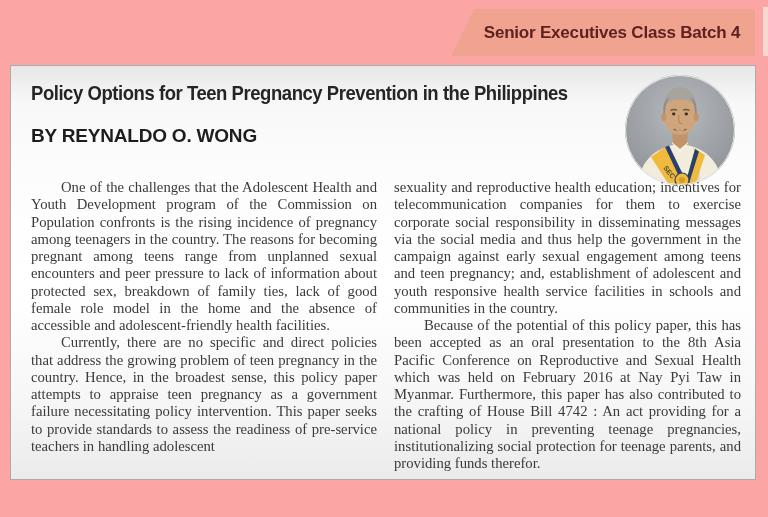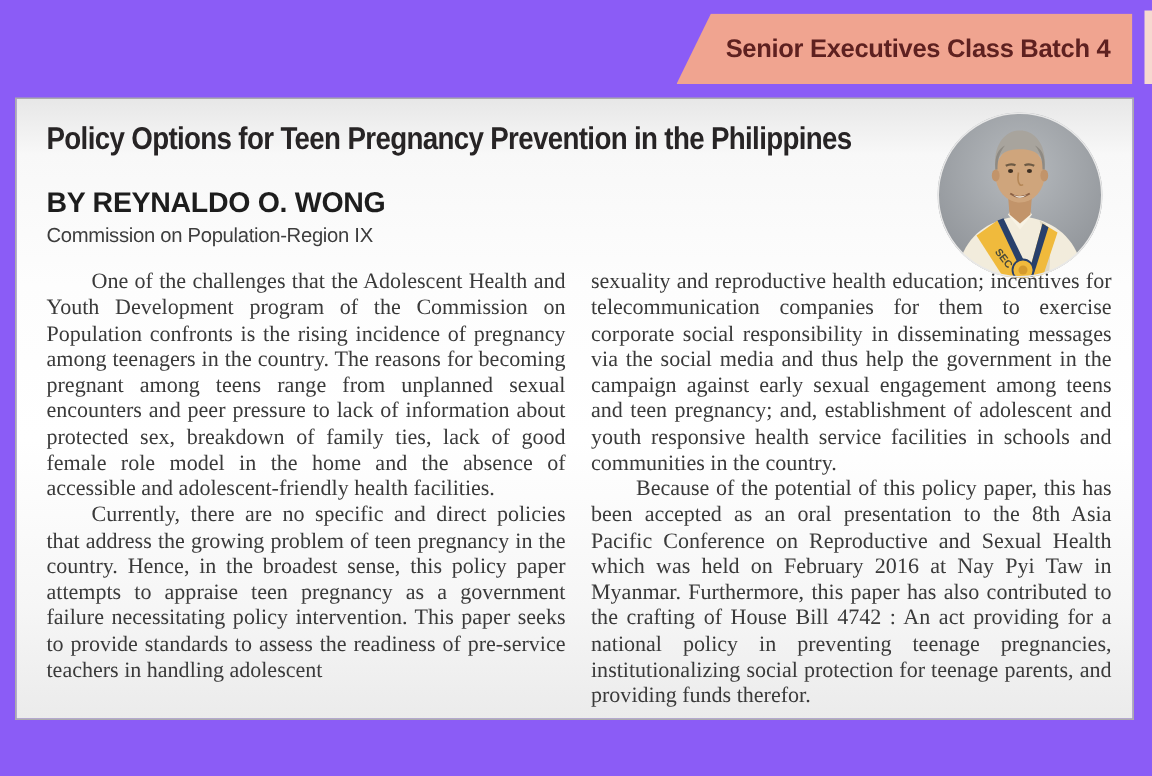--- a/index.html
+++ b/index.html
@@ -1,17 +1,17 @@
 <!DOCTYPE html>
 <html><head>
 <meta charset="utf-8">
 <style>
   html,body{margin:0;padding:0;background:#ffffff;}
   .page{
-    position:relative;width:768px;height:517px;background:#8b5cf6;overflow:hidden;
+    position:relative;width:768px;height:517px;background:#fca5a5;overflow:hidden;
     font-family:"Liberation Sans",sans-serif;
   }
   
   .banner{
     position:absolute;left:451px;top:9px;width:304px;height:47px;
     background:#f0a490;
     clip-path:polygon(23px 0,100% 0,100% 100%,0 100%);
     display:flex;align-items:center;justify-content:center;
   }
   .banner span{
@@ -35,21 +35,21 @@
   .byline{
     margin-top:20px;font-size:19px;font-weight:bold;color:#1d1d1d;letter-spacing:-0.2px;
   }
   .affiliation{
     margin-top:2px;font-size:13.5px;color:#3d3d3d;letter-spacing:-0.2px;
   }
   .portrait{
     position:absolute;left:614px;top:9px;width:110px;height:110px;margin:0;
   }
   .columns{
-    display:flex;margin-top:16px;
+    display:flex;margin-top:32px;
   }
   .col{
     font-family:"Liberation Serif","DejaVu Serif",serif;
     font-size:14.7px;line-height:17.25px;color:#3a3a3a;text-align:justify;
   }
   .col.left{width:346px;margin-right:17px;}
   .col.right{width:347px;}
   .col p{margin:0;}
   .col p.indent{text-indent:30px;}
 </style>
@@ -61,21 +61,20 @@
   <div class="banner">
     <span>Senior Executives Class Batch 4</span>
   </div>
   <div class="banner-sliver"></div>
 
   <section class="panel">
 
     <h1 class="title">Policy Options for Teen Pregnancy Prevention in the Philippines</h1>
 
     <div class="byline">BY REYNALDO O. WONG</div>
-    <div class="affiliation">Commission on Population-Region IX</div>
 
     <figure class="portrait">
       <svg width="110" height="110" viewBox="0 0 110 110">
         <defs>
           <clipPath id="circ">
               <circle cx="55" cy="55" r="55"></circle>
             </clipPath>
           <radialGradient id="bgGrad" cx="50%" cy="35%" r="75%">
             <stop offset="0%" stop-color="#b6babe"></stop>
             <stop offset="100%" stop-color="#8b8f94"></stop>

